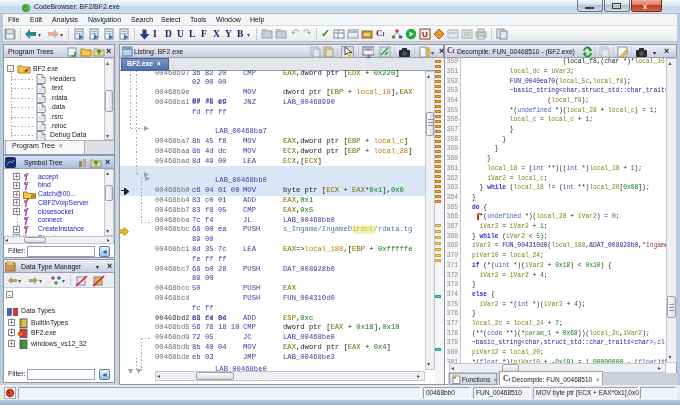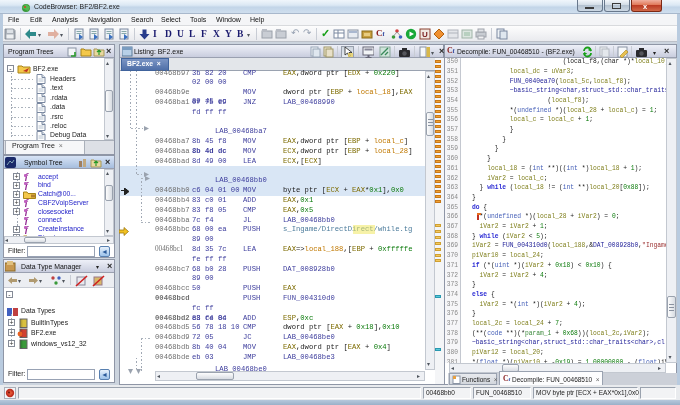--- a/index.html
+++ b/index.html
@@ -458,21 +458,21 @@
 <div class="mono abs" style="left:192px;top:97.9px;"><span class="by">0f 75 e9</span></div>
 <div class="mono abs" style="left:243px;top:97.9px;"><span class="mn">JNZ</span></div>
 <div class="mono abs" style="left:283px;top:97.9px;"><span class="lb">LAB_00468990</span></div>
 <div class="mono abs" style="left:192px;top:107.7px;"><span class="by">fd ff ff</span></div>
 <div class="mono abs" style="left:215px;top:127.3px;"><span class="lb">LAB_00468ba7</span></div>
 <div class="mono abs" style="left:155px;top:137.10000000000002px;"><span class="ad">00468ba7</span></div>
 <div class="mono abs" style="left:192px;top:137.10000000000002px;"><span class="by">8b 45 f8</span></div>
 <div class="mono abs" style="left:243px;top:137.10000000000002px;"><span class="mn">MOV</span></div>
 <div class="mono abs" style="left:283px;top:137.10000000000002px;"><span class="rg">EAX</span><span class="pl">,dword ptr [</span><span class="rg">EBP</span><span class="pl"> + </span><span class="vr">local_c</span><span class="pl">]</span></div>
 <div class="mono abs" style="left:155px;top:146.90000000000003px;"><span class="ad">00468baa</span></div>
-<div class="mono abs" style="left:192px;top:146.90000000000003px;font-weight:bold;"><span class="by">8b 4d dc</span></div>
+<div class="mono abs" style="left:192px;top:146.90000000000003px;"><span class="by">8b 4d dc</span></div>
 <div class="mono abs" style="left:243px;top:146.90000000000003px;"><span class="mn">MOV</span></div>
 <div class="mono abs" style="left:283px;top:146.90000000000003px;"><span class="rg">ECX</span><span class="pl">,dword ptr [</span><span class="rg">EBP</span><span class="pl"> + </span><span class="vr">local_28</span><span class="pl">]</span></div>
 <div class="mono abs" style="left:155px;top:156.70000000000002px;"><span class="ad">00468bad</span></div>
 <div class="mono abs" style="left:192px;top:156.70000000000002px;"><span class="by">8d 49 00</span></div>
 <div class="mono abs" style="left:243px;top:156.70000000000002px;"><span class="mn">LEA</span></div>
 <div class="mono abs" style="left:283px;top:156.70000000000002px;"><span class="rg">ECX</span><span class="pl">,[</span><span class="rg">ECX</span><span class="pl">]</span></div>
 <div class="mono abs" style="left:215px;top:176.3px;"><span class="lb">LAB_00468bb0</span></div>
 <div class="mono abs" style="left:155px;top:186.10000000000002px;"><span class="ad">00468bb0</span></div>
 <div class="mono abs" style="left:192px;top:186.10000000000002px;"><span class="by">c6 04 01 00</span></div>
 <div class="mono abs" style="left:243px;top:186.10000000000002px;"><span class="mn">MOV</span></div>
@@ -485,37 +485,37 @@
 <div class="mono abs" style="left:192px;top:205.70000000000005px;"><span class="by">83 f8 05</span></div>
 <div class="mono abs" style="left:243px;top:205.70000000000005px;"><span class="mn">CMP</span></div>
 <div class="mono abs" style="left:283px;top:205.70000000000005px;"><span class="rg">EAX</span><span class="pl">,</span><span class="ct">0x5</span></div>
 <div class="mono abs" style="left:155px;top:215.5px;"><span class="ad">00468bba</span></div>
 <div class="mono abs" style="left:192px;top:215.5px;"><span class="by">7c f4</span></div>
 <div class="mono abs" style="left:243px;top:215.5px;"><span class="mn">JL</span></div>
 <div class="mono abs" style="left:283px;top:215.5px;"><span class="lb">LAB_00468bb0</span></div>
 <div class="mono abs" style="left:155px;top:225.3px;"><span class="ad">00468bbc</span></div>
 <div class="mono abs" style="left:192px;top:225.3px;"><span class="by">68 00 ea</span></div>
 <div class="mono abs" style="left:243px;top:225.3px;"><span class="mn">PUSH</span></div>
-<div class="mono abs" style="left:283px;top:225.3px;"><span class="st">s_Ingame/Direct</span><span class="st">Direct</span><span class="st">/while.tg</span></div>
+<div class="mono abs" style="left:283px;top:225.3px;"><span class="st">s_Ingame/Ingame</span><span class="st">Direct</span><span class="st">/rdata.tg</span></div>
 <div class="mono abs" style="left:192px;top:235.10000000000002px;"><span class="by">89 00</span></div>
-<div class="mono abs" style="left:155px;top:244.90000000000003px;font-family:Liberation Serif, serif;"><span class="ad">00468bc1</span></div>
+<div class="mono abs" style="left:155px;top:244.90000000000003px;"><span class="ad">00468bc1</span></div>
 <div class="mono abs" style="left:192px;top:244.90000000000003px;"><span class="by">8d 35 7c</span></div>
 <div class="mono abs" style="left:243px;top:244.90000000000003px;"><span class="mn">LEA</span></div>
 <div class="mono abs" style="left:283px;top:244.90000000000003px;"><span class="rg">EAX</span><span class="pl">=&gt;</span><span class="vr">local_188</span><span class="pl">,[</span><span class="rg">EBP</span><span class="pl"> + </span><span class="ct">0xfffffe</span></div>
 <div class="mono abs" style="left:192px;top:254.70000000000005px;"><span class="by">fe ff ff</span></div>
 <div class="mono abs" style="left:155px;top:264.5px;"><span class="ad">00468bc7</span></div>
 <div class="mono abs" style="left:192px;top:264.5px;"><span class="by">68 b0 28</span></div>
 <div class="mono abs" style="left:243px;top:264.5px;"><span class="mn">PUSH</span></div>
 <div class="mono abs" style="left:283px;top:264.5px;"><span class="lb">DAT_008928b0</span></div>
 <div class="mono abs" style="left:192px;top:274.3px;"><span class="by">89 00</span></div>
 <div class="mono abs" style="left:155px;top:284.1px;"><span class="ad">00468bcc</span></div>
 <div class="mono abs" style="left:192px;top:284.1px;"><span class="by">50</span></div>
 <div class="mono abs" style="left:243px;top:284.1px;"><span class="mn">PUSH</span></div>
 <div class="mono abs" style="left:283px;top:284.1px;"><span class="rg">EAX</span></div>
-<div class="mono abs" style="left:155px;top:293.90000000000003px;font-weight:bold;"><span class="ad">00468bcd</span></div>
+<div class="mono abs" style="left:155px;top:293.90000000000003px;"><span class="ad">00468bcd</span></div>
 <div class="mono abs" style="left:192px;top:293.90000000000003px;margin-top:20px;"><span class="by">e8 fe 84</span></div>
 <div class="mono abs" style="left:243px;top:293.90000000000003px;"><span class="mn">PUSH</span></div>
 <div class="mono abs" style="left:283px;top:293.90000000000003px;"><span class="lb">FUN_004310d0</span></div>
 <div class="mono abs" style="left:192px;top:303.70000000000005px;"><span class="by">fc ff</span></div>
 <div class="mono abs" style="left:155px;top:313.50000000000006px;font-weight:bold;"><span class="ad">00468bd2</span></div>
 <div class="mono abs" style="left:192px;top:313.50000000000006px;"><span class="by">83 c4 0c</span></div>
 <div class="mono abs" style="left:243px;top:313.50000000000006px;"><span class="mn">ADD</span></div>
 <div class="mono abs" style="left:283px;top:313.50000000000006px;"><span class="rg">ESP</span><span class="pl">,</span><span class="ct">0xc</span></div>
 <div class="mono abs" style="left:155px;top:323.3px;"><span class="ad">00468bd5</span></div>
 <div class="mono abs" style="left:192px;top:323.3px;"><span class="by">56 78 18 10</span></div>

